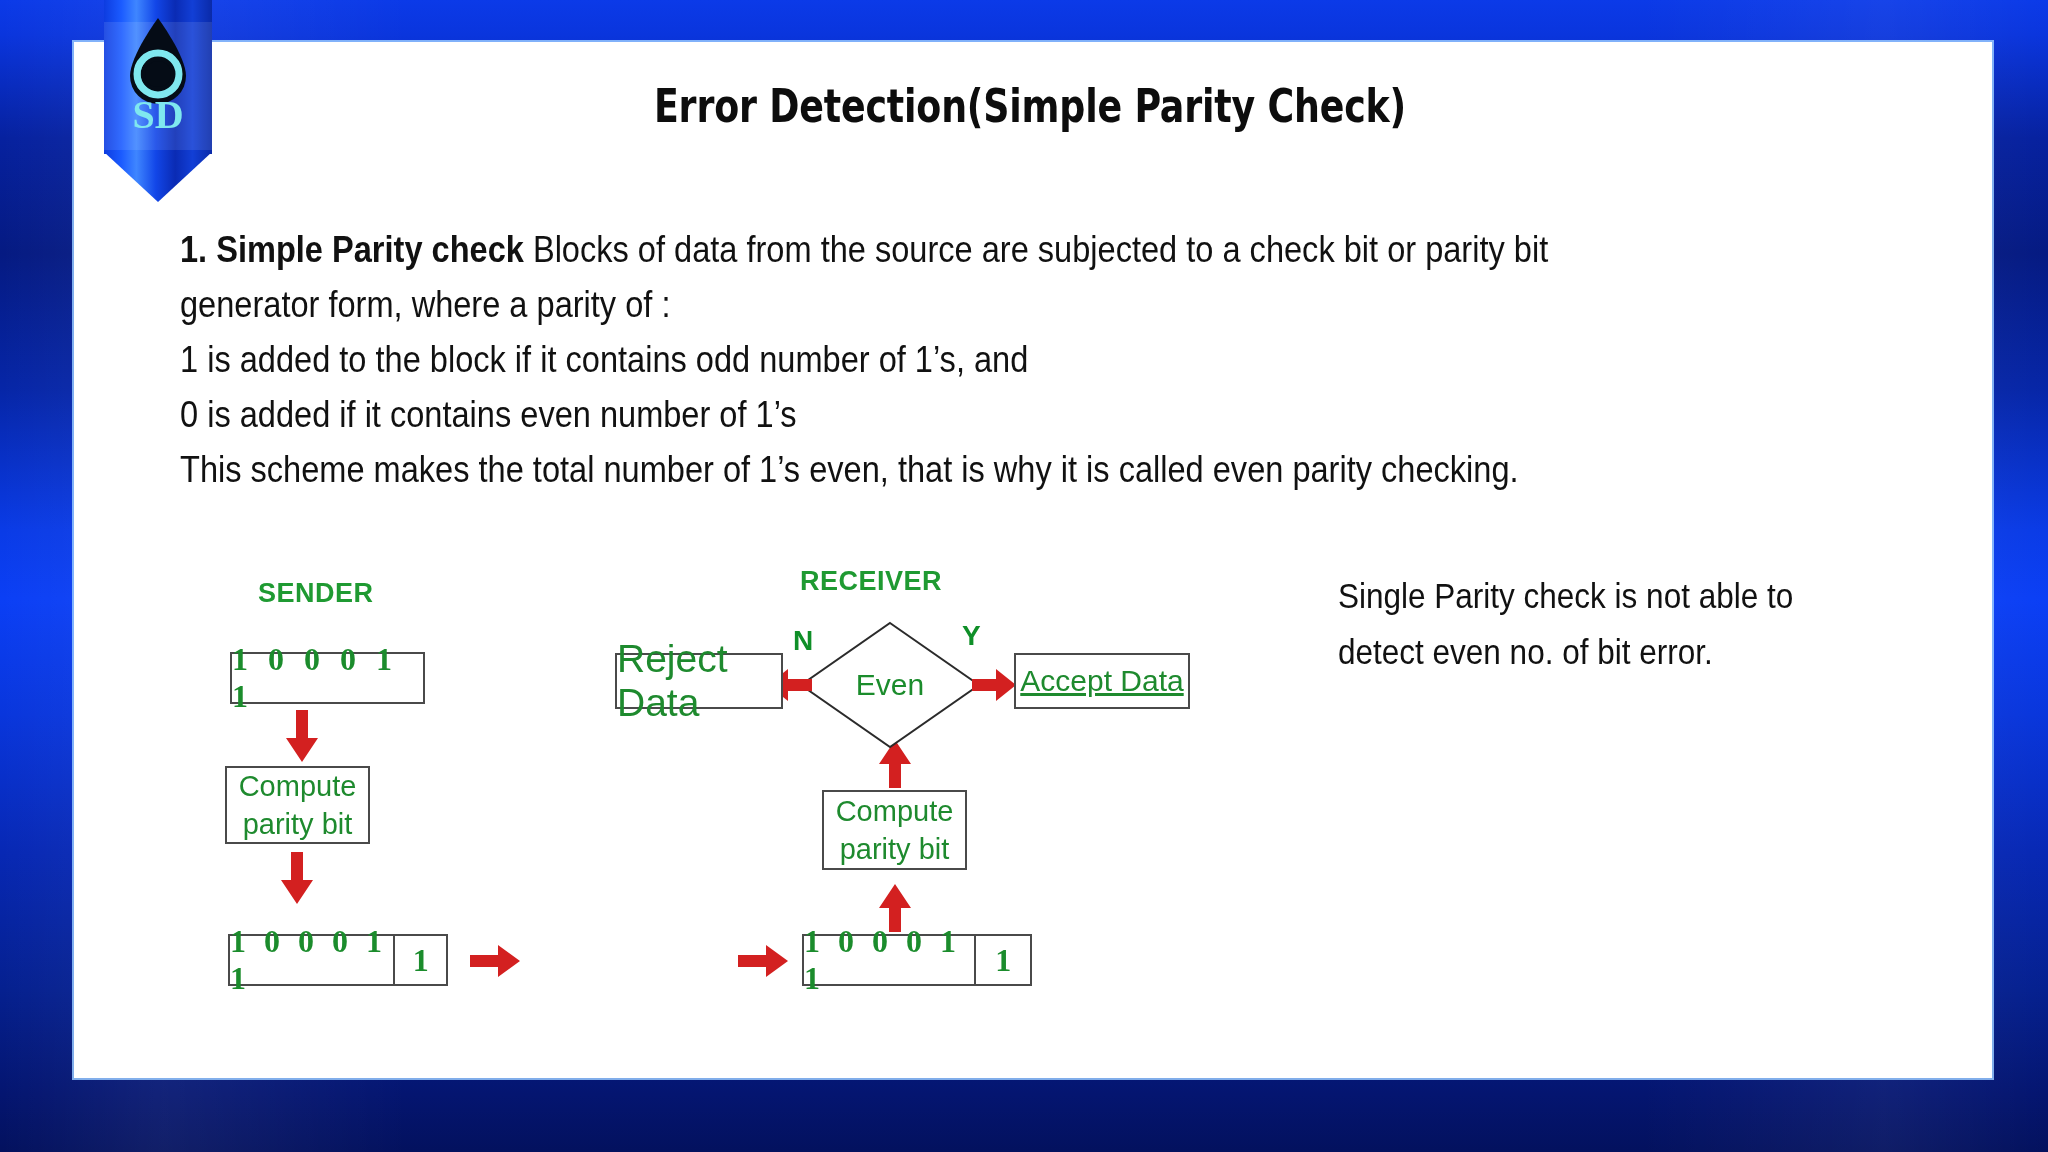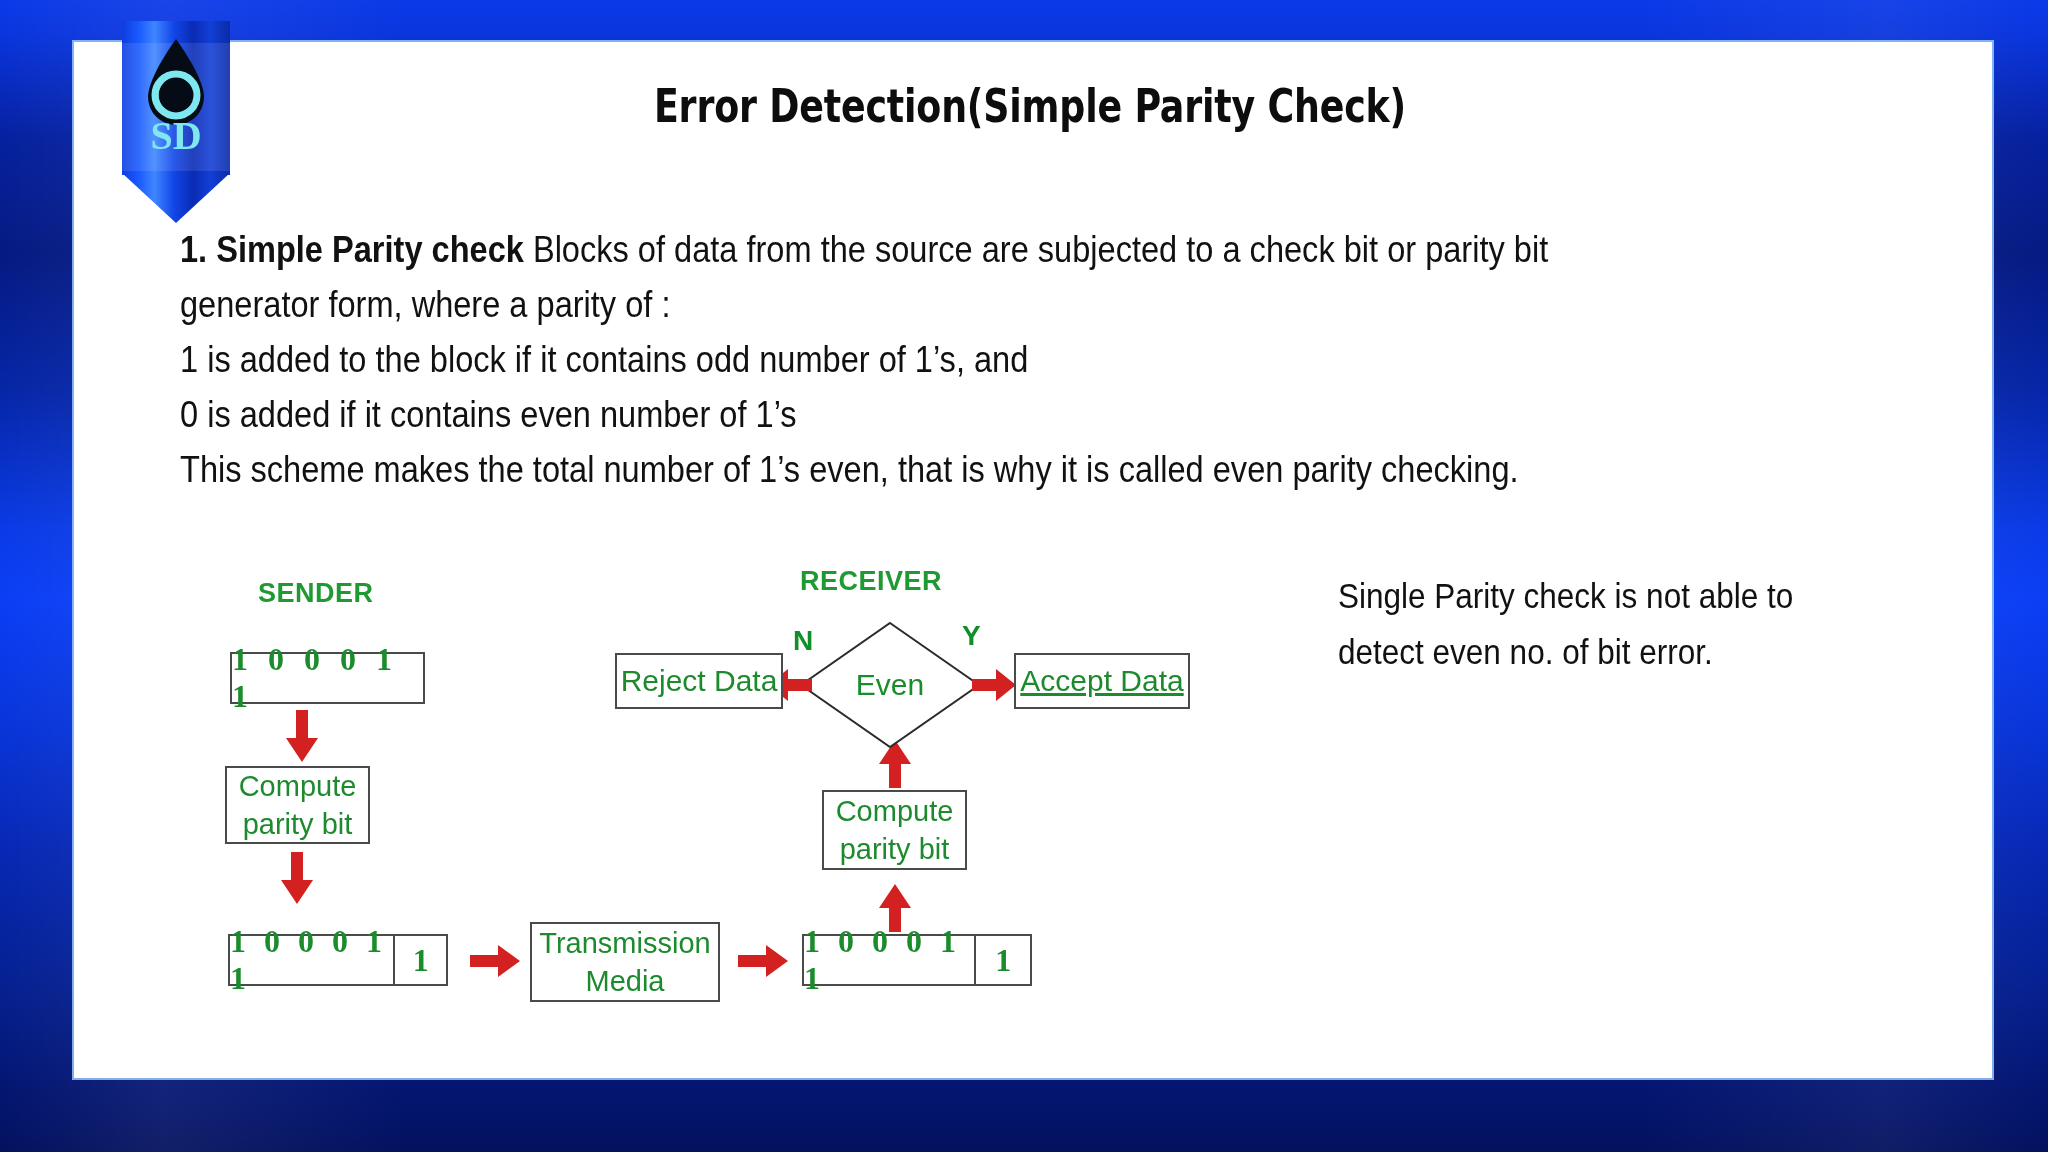--- a/index.html
+++ b/index.html
@@ -34,23 +34,22 @@
 
   
   #panel{
     position:absolute;left:74px;top:42px;width:1918px;height:1036px;
     background:#ffffff;
     box-shadow:0 0 0 2px rgba(150,200,255,0.85);
   }
 
   
   #ribbon{
-    position:absolute;left:122px;top:0;width:107px;height:200px;
+    position:absolute;left:104px;top:0;width:107px;height:200px;
     z-index:6;
-    margin-top:21px;
   }
   #ribbon .band{
     position:absolute;left:0;top:0;width:108px;height:154px;
     background:linear-gradient(to right,
       #0d3ce0 0%, #1b5bff 16%, #3f86ff 30%, #1246e8 48%,
       #0a2bb4 66%, #123fd6 82%, #0a2aa8 100%);
   }
   #ribbon .tail{
     position:absolute;left:0;top:152px;width:108px;height:50px;
     background:linear-gradient(to right,
@@ -190,24 +189,20 @@
       <div class="c" style="width:165px;">1 0 0 0 1 1</div>
       <div class="c" style="width:51px;">1</div>
     </div>
 
     <div class="dg arrow" style="left:470px;top:944px;">
       <svg width="50" height="34" viewBox="0 0 50 34">
           <path d="M0 11 h28 v-10 L50 17 L28 33 v-10 H0 Z" fill="#d32020"></path>
         </svg>
     </div>
 
-    <div class="dg box two-line" style="left:530px;top:922px;width:190px;height:80px;">
-      <span>Transmission</span>
-      <span>Media</span>
-    </div>
 
     <div class="dg arrow" style="left:738px;top:944px;">
       <svg width="50" height="34" viewBox="0 0 50 34">
           <path d="M0 11 h28 v-10 L50 17 L28 33 v-10 H0 Z" fill="#d32020"></path>
         </svg>
     </div>
 
     <div class="dg cellsplit" style="left:802px;top:934px;width:230px;height:52px;">
       <div class="c" style="width:172px;">1 0 0 0 1 1</div>
       <div class="c" style="width:54px;">1</div>
@@ -239,21 +234,21 @@
 
     <div class="dg yn" style="left:793px;top:625px;">N</div>
     <div class="dg yn" style="left:962px;top:620px;">Y</div>
 
     <div class="dg arrow" style="left:768px;top:668px;">
       <svg width="44" height="34" viewBox="0 0 44 34">
           <path d="M44 11 h-24 v-10 L0 17 L20 33 v-10 h24 Z" fill="#d32020"></path>
         </svg>
     </div>
 
-    <div class="dg box" style="left:615px;top:653px;width:168px;height:56px;font-size:30px;">Reject Data</div>
+    <div class="dg box" style="left:615px;top:653px;width:168px;height:56px;font-size:39px;">Reject Data</div>
 
     <div class="dg arrow" style="left:972px;top:668px;">
       <svg width="44" height="34" viewBox="0 0 44 34">
           <path d="M0 11 h24 v-10 L44 17 L24 33 v-10 H0 Z" fill="#d32020"></path>
         </svg>
     </div>
 
     <div class="dg box" style="left:1014px;top:653px;width:176px;height:56px;font-size:30px;text-decoration:underline;">Accept Data</div>
 
   </div>

